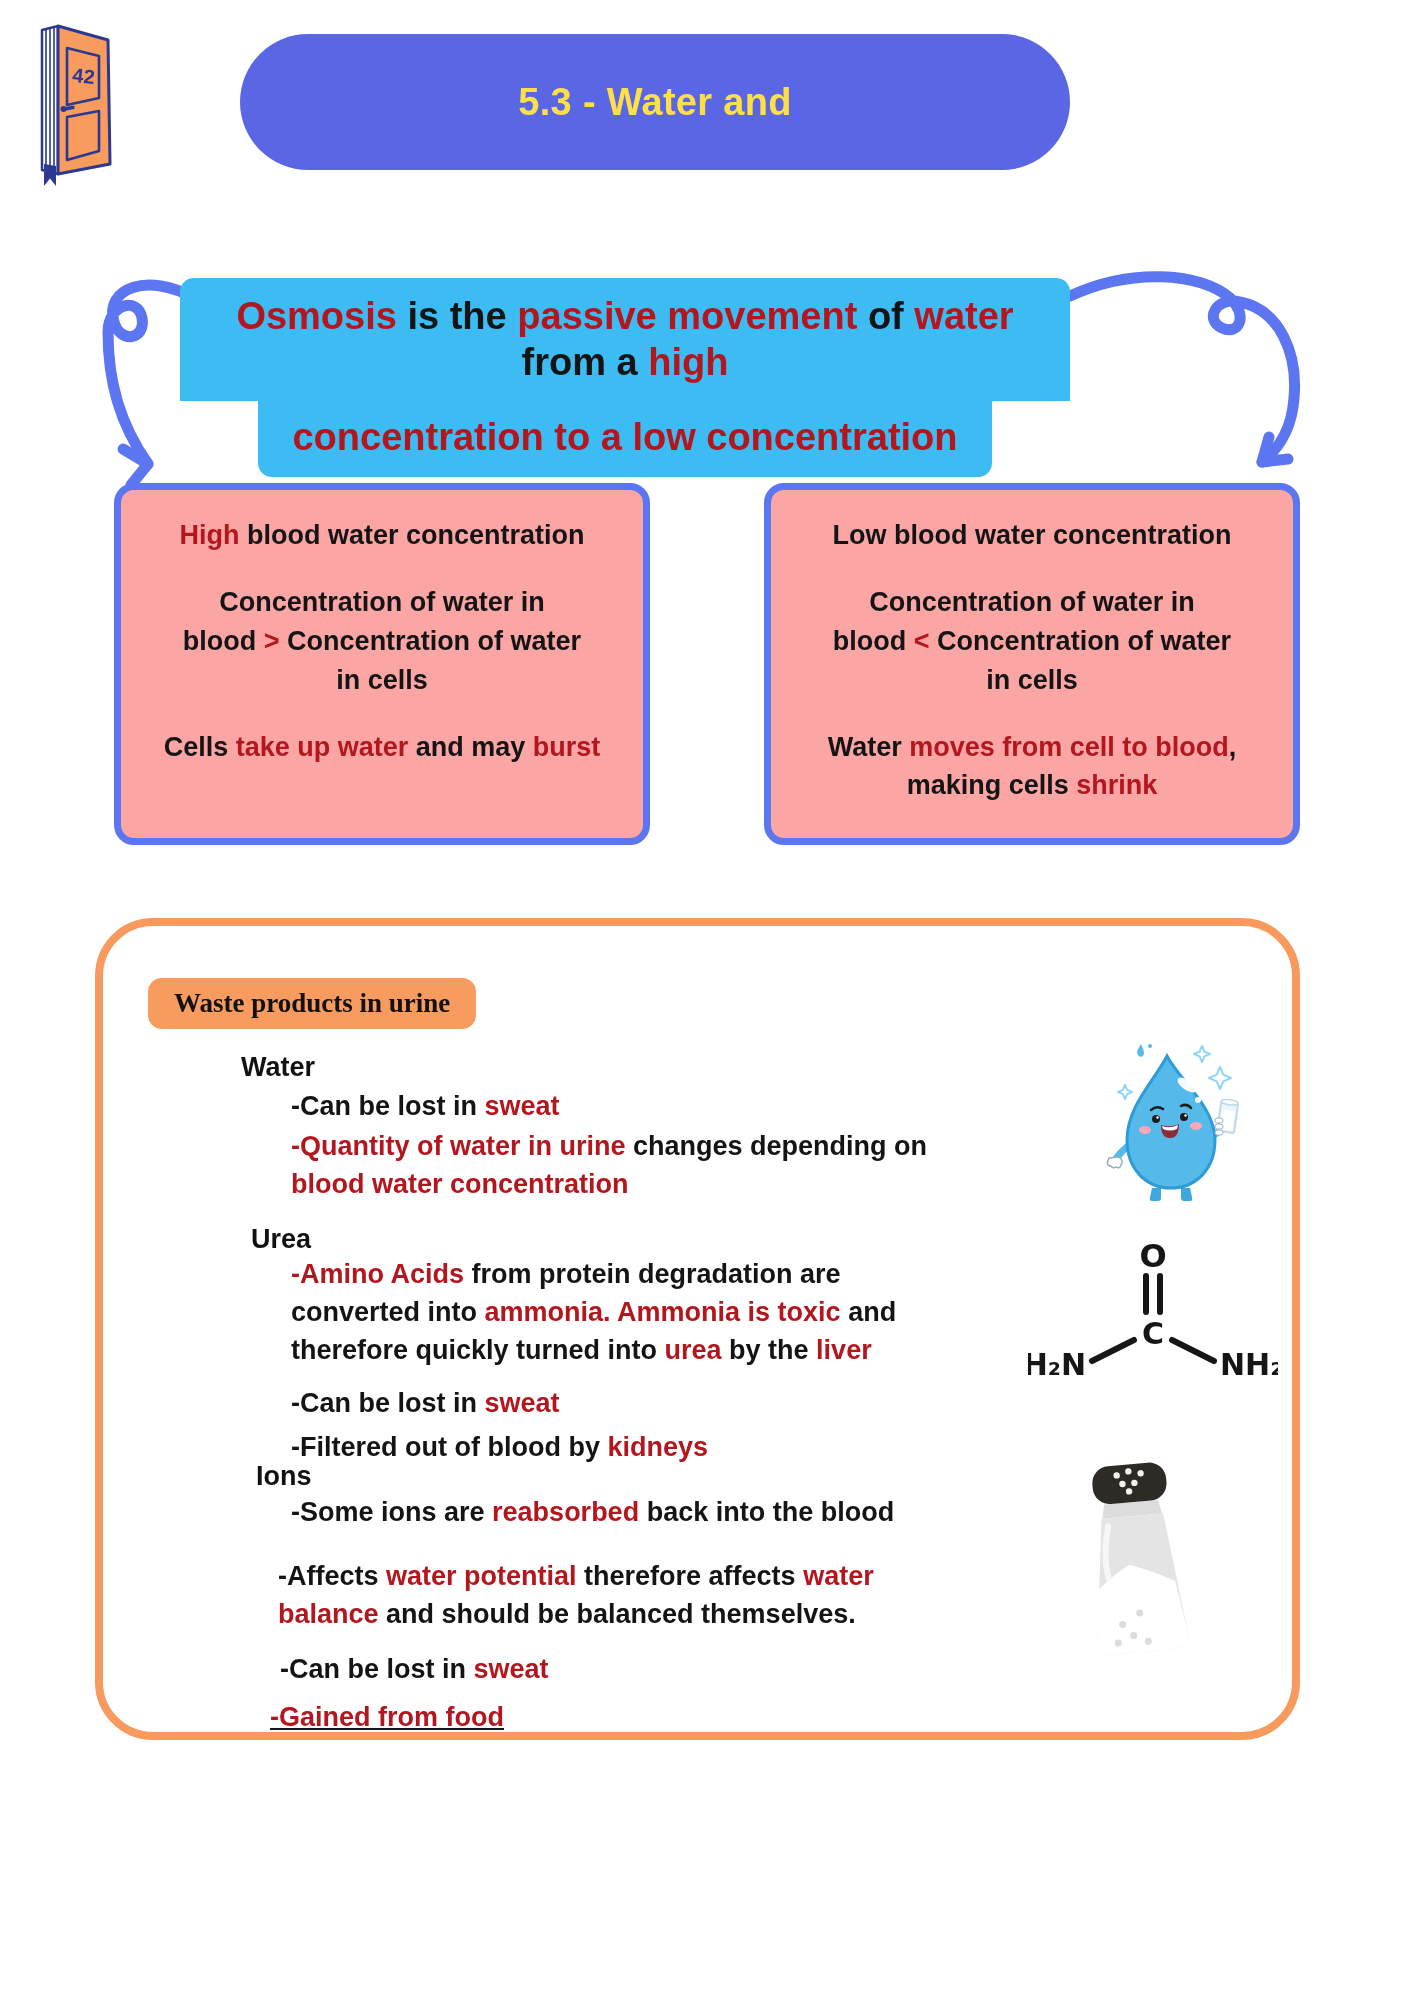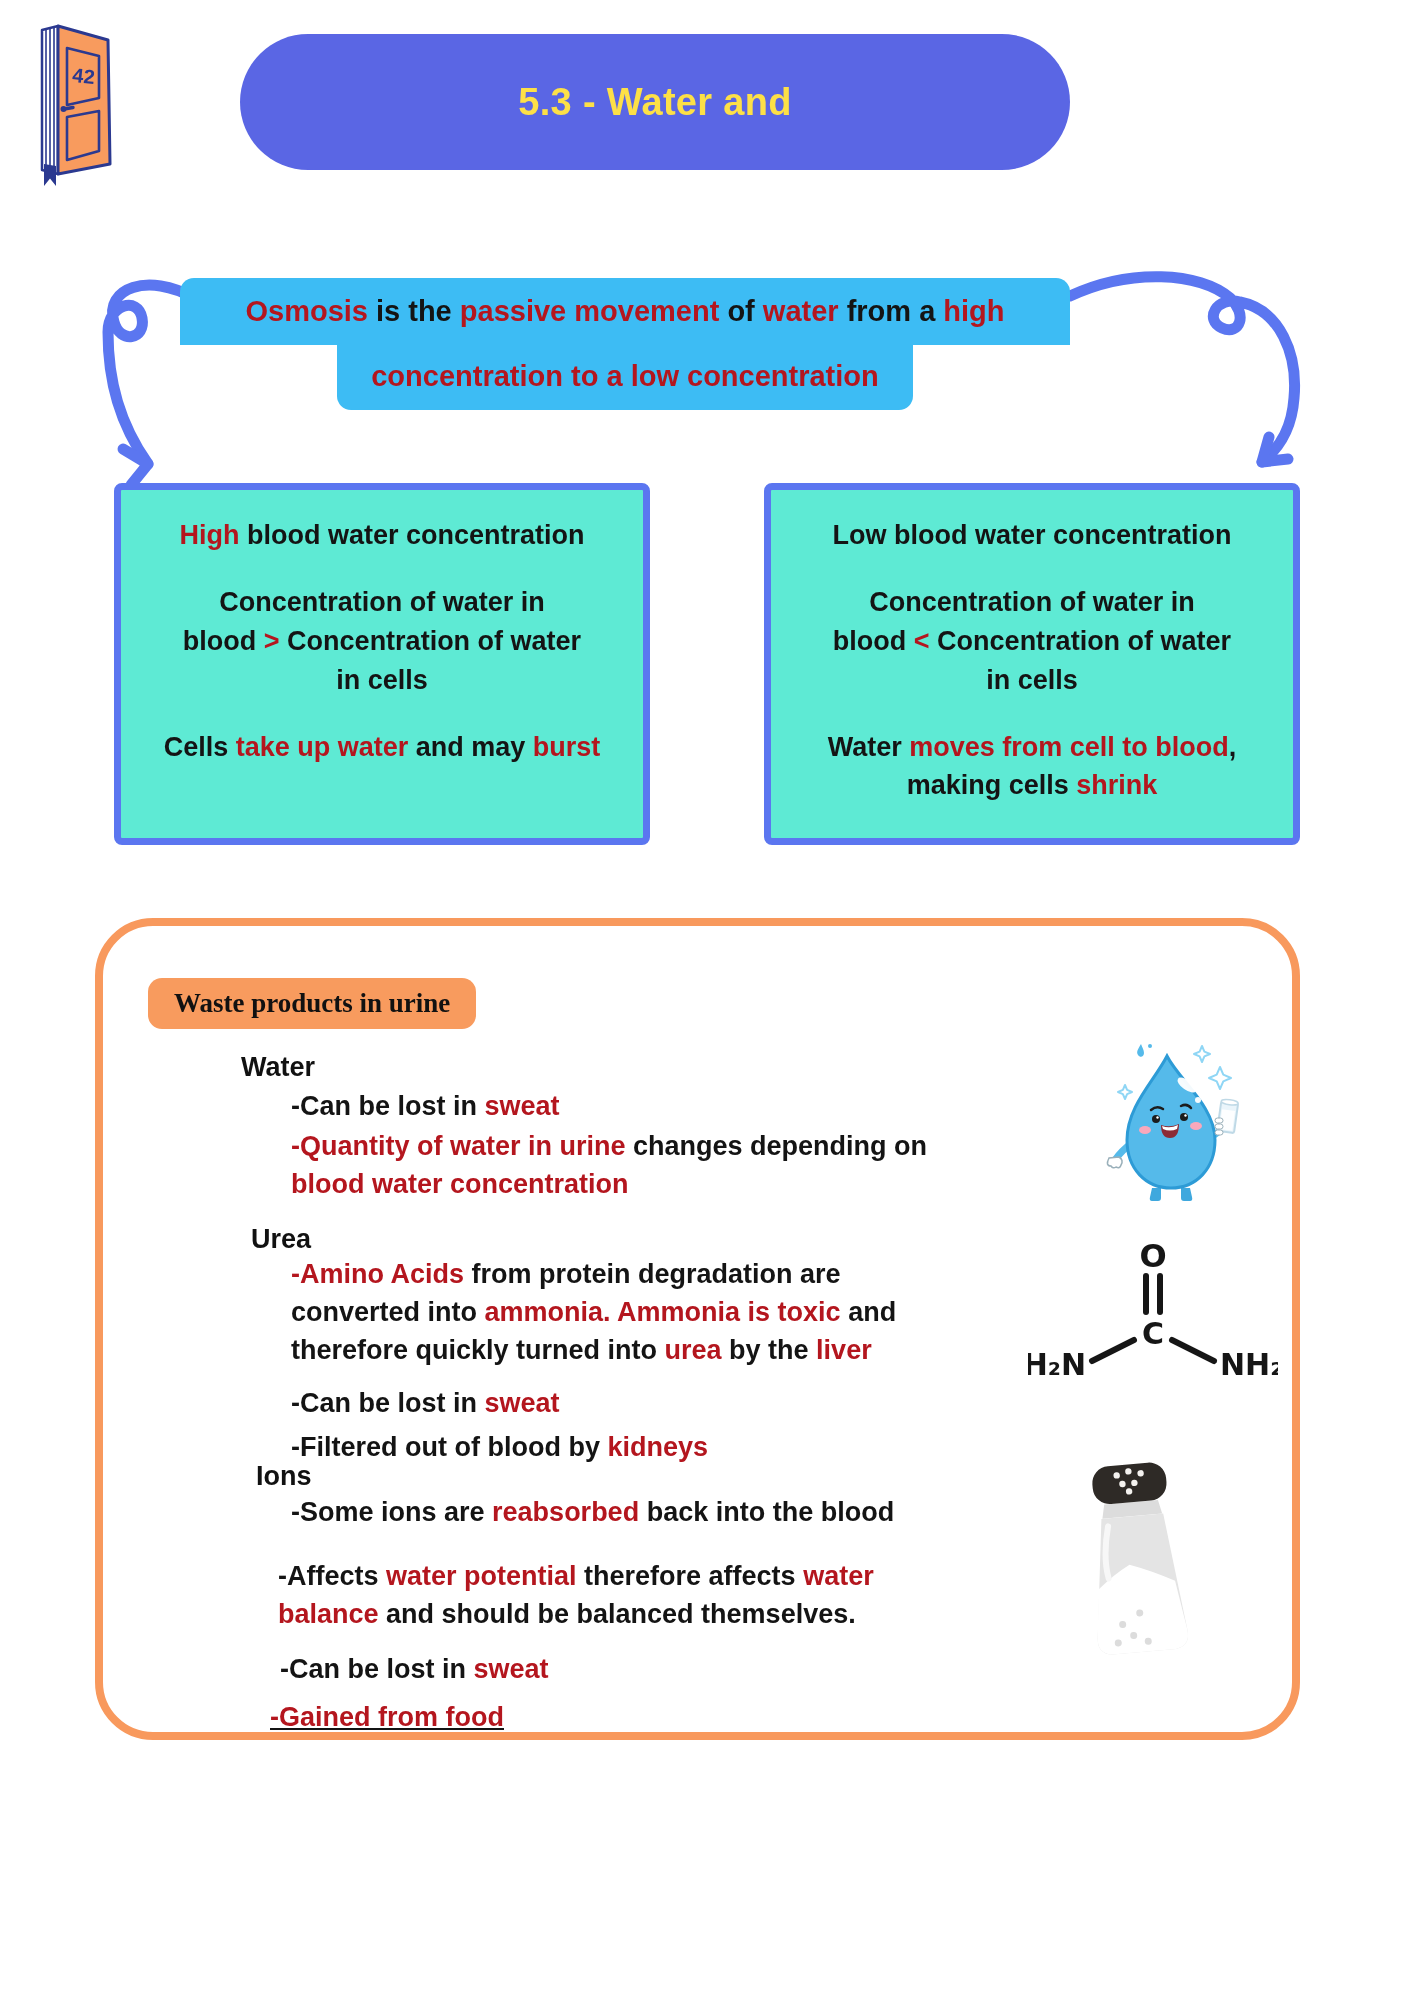--- a/index.html
+++ b/index.html
@@ -13,29 +13,29 @@
   .canvas{position:relative;width:1414px;height:2000px;background:#ffffff;overflow:hidden;}
 
   .title-pill{
     position:absolute;left:240px;top:34px;width:830px;height:136px;
     background:var(--blue-pill);border-radius:70px;
     display:flex;flex-direction:column;align-items:center;justify-content:center;
     font-size:38px;line-height:1.38;color:#fde047;text-align:center;letter-spacing:.3px;
   }
   .door-icon{position:absolute;left:28px;top:14px;}
 
-  .definition{position:absolute;left:180px;top:278px;width:890px;text-align:center;font-size:29px;line-height:1.2;}
+  .definition{position:absolute;left:180px;top:278px;width:890px;text-align:center;font-size:38px;line-height:1.2;}
   .def-line1{background:var(--cyan);border-radius:14px 14px 0 0;padding:16px 10px;}
   .def-line2{display:inline-block;background:var(--cyan);border-radius:0 0 14px 14px;padding:14px 34px 16px;margin-top:0;}
 
   .arrows-svg{position:absolute;left:90px;top:258px;}
 
   .concept-box{
     position:absolute;top:483px;height:362px;border:7px solid var(--blue-line);
-    border-radius:8px;background:#5eead4;text-align:center;
+    border-radius:20px;background:#fca5a5;text-align:center;
     font-size:27px;line-height:1.44;padding:26px 10px 0;
   }
   .concept-box.left{left:114px;width:536px;}
   .concept-box.right{left:764px;width:536px;}
   .concept-box p{margin:0 0 28px;}
   .concept-box p.last{margin-top:16px;}
 
   .rich{white-space:pre-line;}
   .c-k{color:var(--ink);}
   .c-r{color:var(--red);}

